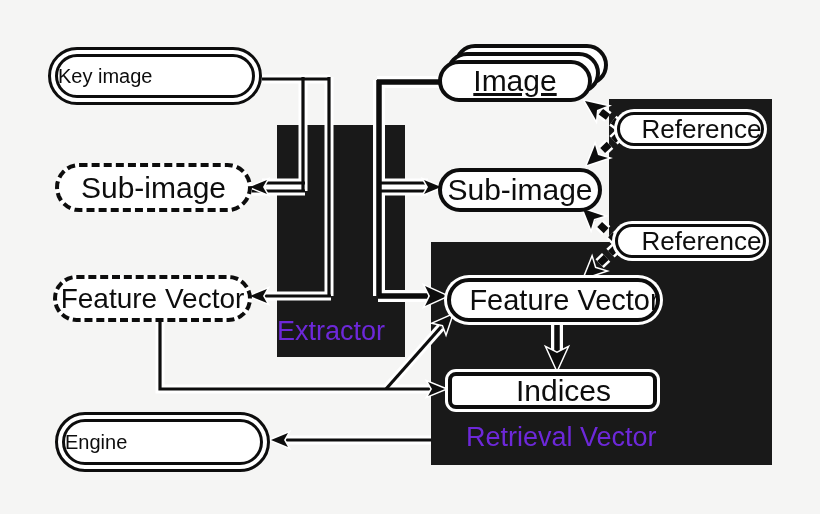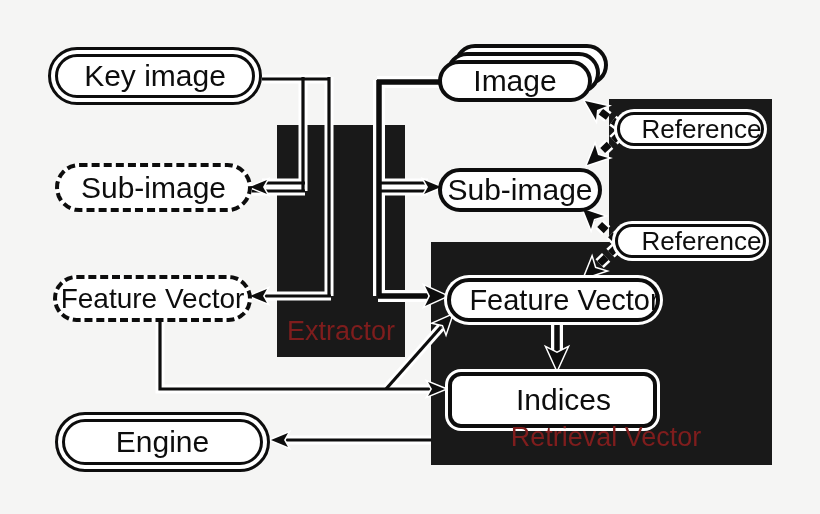--- a/index.html
+++ b/index.html
@@ -6,21 +6,21 @@
   #stage{
     position:relative;width:820px;height:514px;overflow:hidden;
     background:#f5f5f4;
     font-family:"Liberation Sans","DejaVu Sans",sans-serif;
     color:#0d0d0d;
   }
   .abs{position:absolute;box-sizing:border-box;}
   
   .box{background:#191919;}
   .boxlabel{
-    color:#7f1d1d;font-size:27px;line-height:28px;text-align:center;
+    color:#6d28d9;font-size:27px;line-height:28px;text-align:left;
     white-space:nowrap;z-index:4;
   }
   
   #wires{position:absolute;left:0;top:0;z-index:2;}
   .case{fill:none;stroke:#ffffff;stroke-width:9;}
   .core{fill:none;stroke:#0d0d0d;stroke-width:3.2;}
   .caseT{fill:none;stroke:#ffffff;stroke-width:12;}
   .coreT{fill:none;stroke:#0d0d0d;stroke-width:5.5;}
   .dcase{fill:none;stroke:#ffffff;stroke-width:12;stroke-dasharray:9 6;}
   .dcore{fill:none;stroke:#0d0d0d;stroke-width:7;stroke-dasharray:9 6;}
@@ -30,22 +30,22 @@
     background:#ffffff;border:4px solid #0d0d0d;z-index:3;
     display:flex;align-items:center;justify-content:center;
     font-size:30px;white-space:nowrap;
   }
   .halo{box-shadow:0 0 0 3px #ffffff;padding-left:22px;}
   .dashed{border:4px dashed #0d0d0d;}
   .dbl-outer{background:#ffffff;border:3.5px solid #0d0d0d;z-index:3;}
   .dbl-inner{
     position:absolute;left:4px;top:4px;right:4px;bottom:4px;
     border:3.5px solid #0d0d0d;border-radius:23px;
-    display:flex;align-items:center;justify-content:center;
-    font-size:30px;white-space:nowrap;box-sizing:border-box;
+    display:flex;align-items:center;
+    font-size:20px;white-space:nowrap;box-sizing:border-box;
   }
   .ghost{z-index:2;}
 </style>
 </head>
 <body>
 
 <div id="stage">
 
   <div class="abs box" style="left:277px;top:125px;width:128px;height:232px;"></div>
   <div class="abs box" style="left:609px;top:99px;width:163px;height:146px;"></div>
@@ -105,21 +105,21 @@
     <polygon class="head" points="587,165 595,145 598,155 608,158"></polygon>
     <polygon class="head" points="583,209 604,216 594,219 591,229"></polygon>
     <polygon class="head" points="584,278 592,258 595,268 605,271"></polygon>
   </svg>
 
   <div class="abs boxlabel" style="left:277px;top:317px;width:128px;">Extractor</div>
   <div class="abs boxlabel" style="left:466px;top:423px;width:280px;">Retrieval Vector</div>
 
   <div class="abs pill ghost" style="left:454px;top:44px;width:154px;height:42px;border-radius:21px;"></div>
   <div class="abs pill ghost" style="left:446px;top:52px;width:154px;height:42px;border-radius:21px;"></div>
-  <div class="abs pill" style="left:438px;top:60px;width:154px;height:42px;border-radius:21px;">
+  <div class="abs pill" style="left:438px;top:60px;width:154px;height:42px;border-radius:21px;text-decoration:underline;">
     <span>Image</span>
   </div>
 
   <div class="abs dbl-outer" style="left:48px;top:47px;width:214px;height:58px;border-radius:29px;">
     <div class="dbl-inner">
       <span>Key image</span>
     </div>
   </div>
 
   <div class="abs pill dashed" style="left:55px;top:163px;width:197px;height:49px;border-radius:25px;">
@@ -140,17 +140,17 @@
   </div>
   <div class="abs pill halo" style="left:617px;top:112px;width:147px;height:34px;border-radius:17px;border-width:3px;font-size:26px;">
     <span>Reference</span>
   </div>
   <div class="abs pill halo" style="left:615px;top:224px;width:151px;height:34px;border-radius:17px;border-width:3px;font-size:26px;">
     <span>Reference</span>
   </div>
   <div class="abs pill halo" style="left:447px;top:278px;width:213px;height:44px;border-radius:22px;font-size:29px;">
     <span>Feature Vector</span>
   </div>
-  <div class="abs pill halo" style="left:448px;top:372px;width:209px;height:56px;border-radius:13px;">
+  <div class="abs pill halo" style="left:448px;top:372px;width:209px;height:37px;border-radius:8px;">
     <span>Indices</span>
   </div>
 
 </div>
 
 </body></html>

